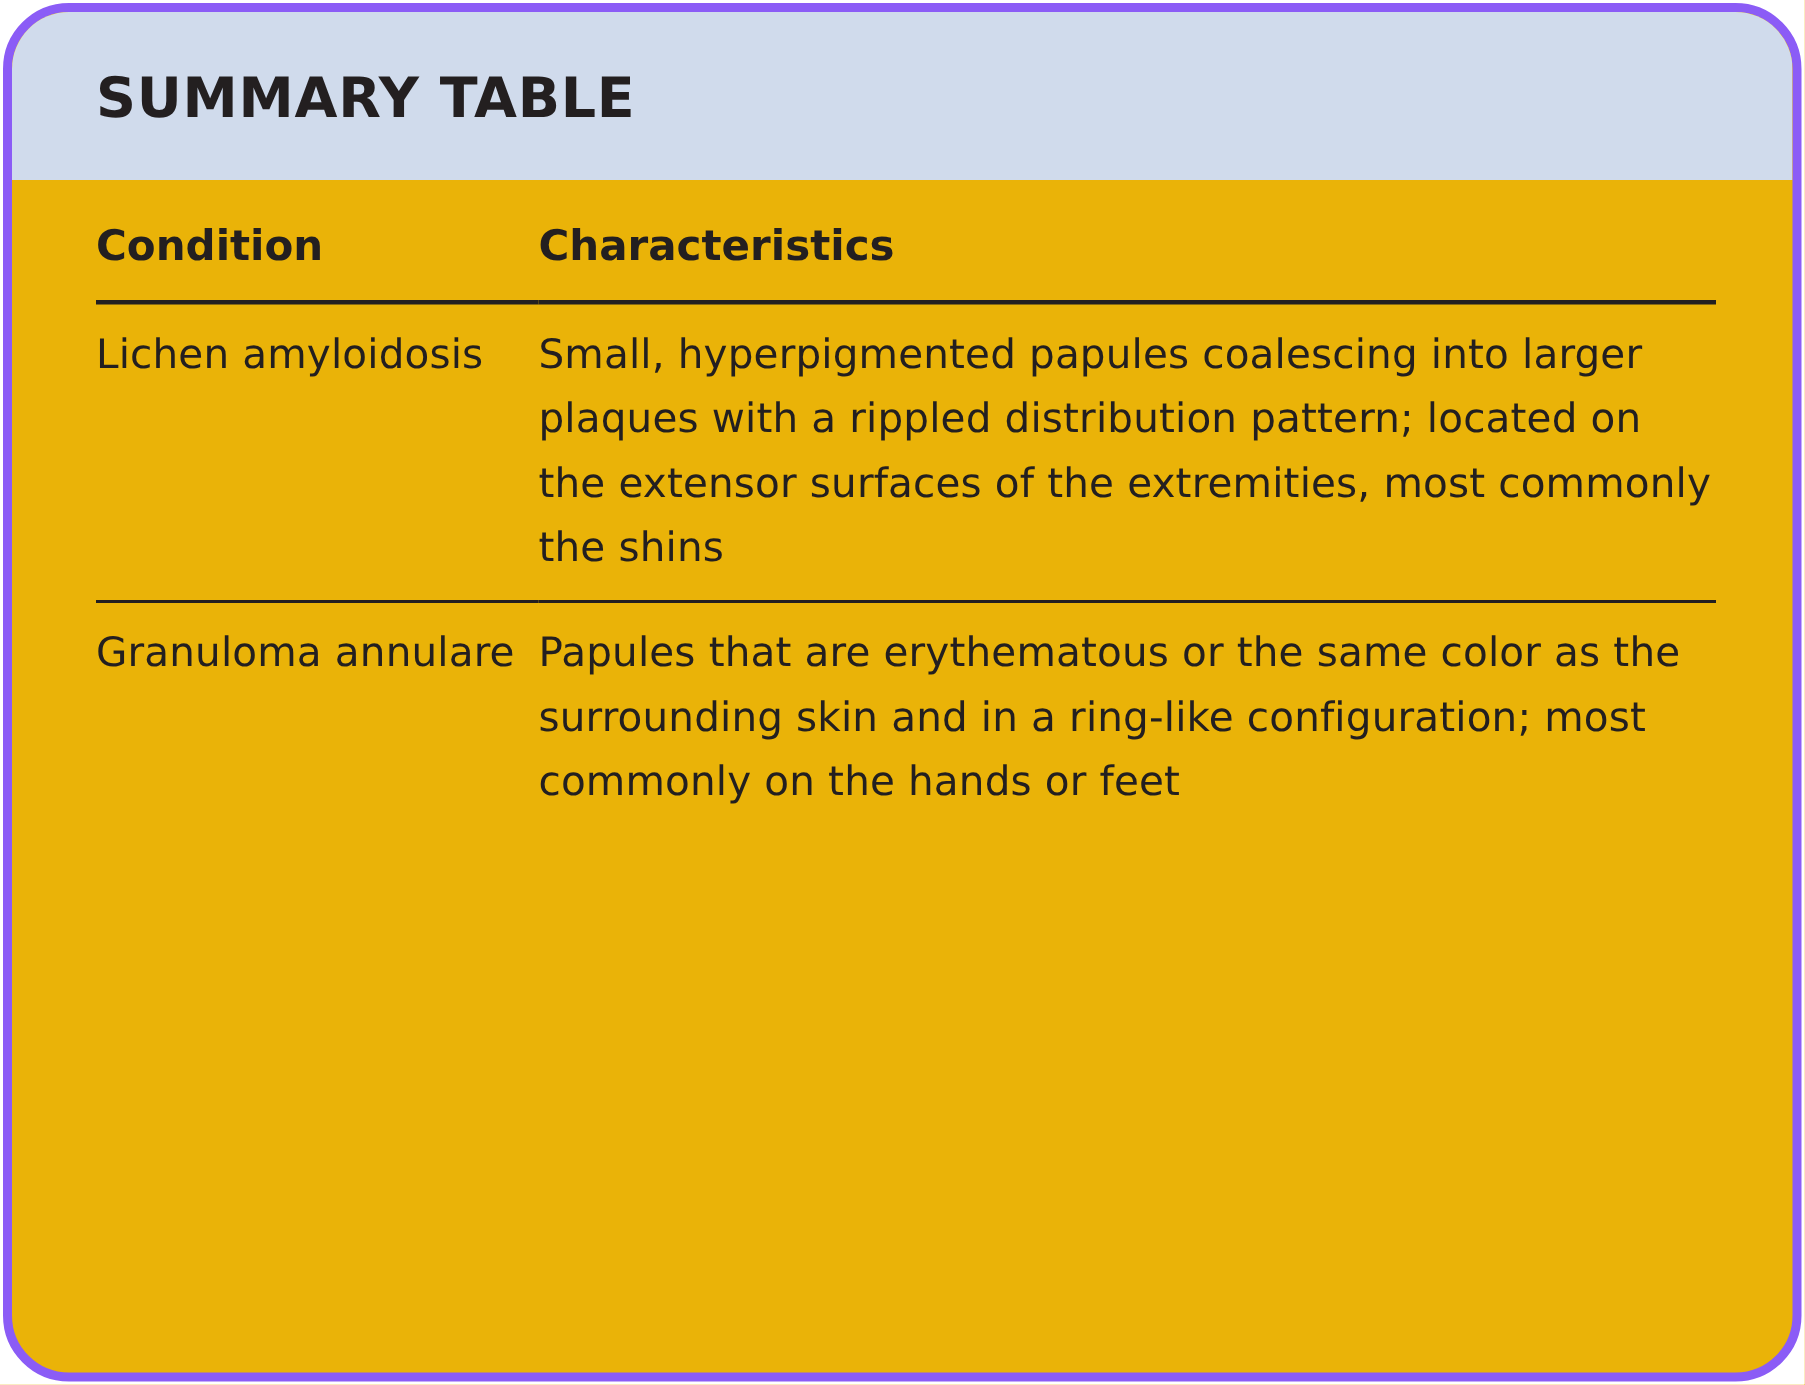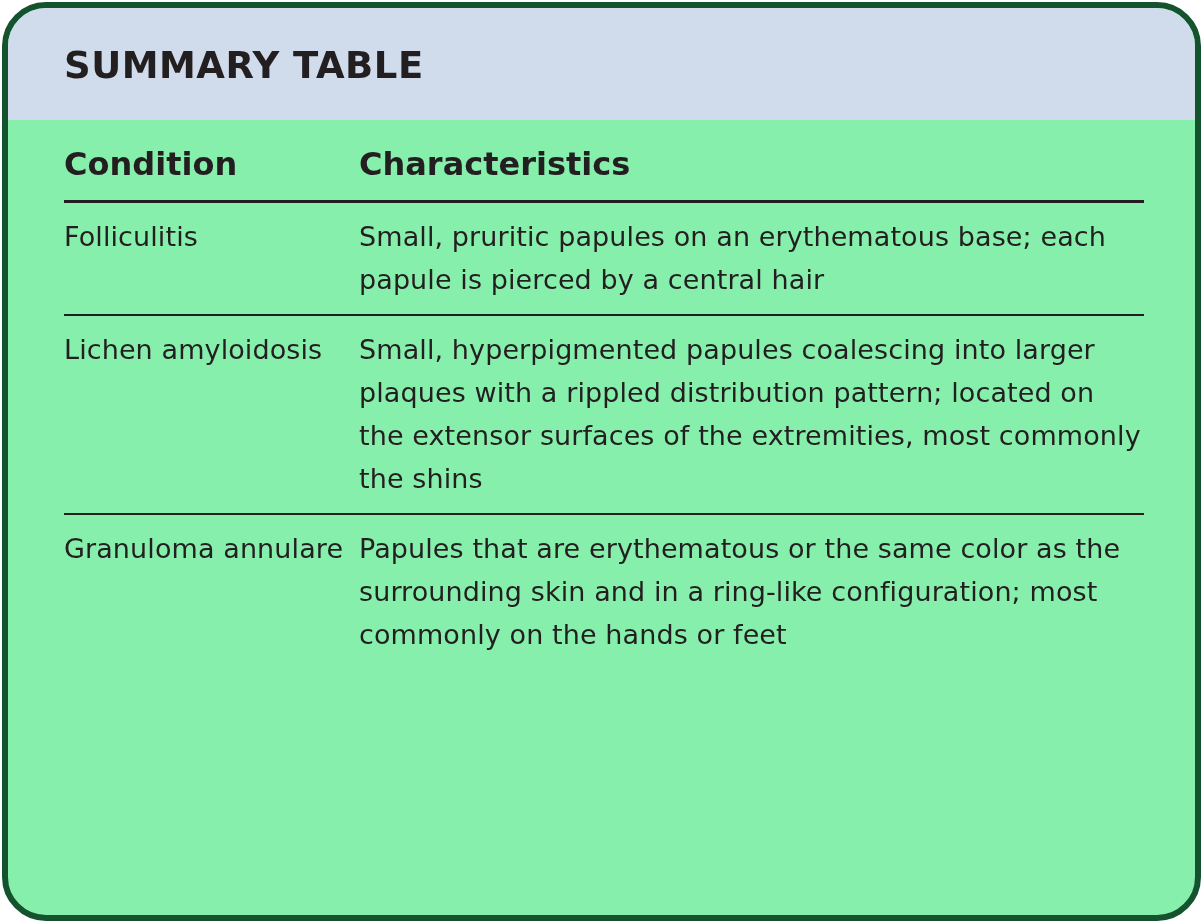--- a/index.html
+++ b/index.html
@@ -14,23 +14,23 @@
     overflow: hidden;
     font-family: "DejaVu Sans", sans-serif;
     color: #1a1a1a;
   }
   .card {
     position: absolute;
     left: 2px;
     top: 2px;
     width: 1187px;
     height: 907px;
-    border: 6px solid #14532d;
+    border: 6px solid #8b5cf6;
     border-radius: 44px;
-    background: #86efac;
+    background: #eab308;
     overflow: hidden;
   }
   .card-header {
     position: absolute;
     left: 0;
     top: 0;
     width: 100%;
     height: 112px;
     background: #d0dbec;
   }
@@ -52,21 +52,21 @@
     top: 134px;
     width: 1080px;
     border-collapse: collapse;
     font-size: 27px;
     line-height: 43px;
     color: #231f20;
   }
   table.summary th {
     text-align: left;
     font-weight: bold;
-    font-size: 32px;
+    font-size: 28px;
     padding: 0 0 14px 0;
     border-bottom: 3px solid #231f20;
     vertical-align: bottom;
     line-height: 44px;
   }
   table.summary td {
     vertical-align: top;
     padding: 12px 0 13px 0;
     border-bottom: 2px solid #231f20;
     font-weight: normal;
@@ -93,24 +93,20 @@
 
   <table class="summary">
     <thead>
       <tr>
         <th class="col-cond">Condition</th>
         <th class="col-char">Characteristics</th>
       </tr>
     </thead>
     <tbody>
       <tr>
-        <td class="col-cond">Folliculitis</td>
-        <td class="col-char">Small, pruritic papules on an erythematous base; each papule is pierced by a central hair</td>
-      </tr>
-      <tr>
         <td class="col-cond">Lichen amyloidosis</td>
         <td class="col-char">Small, hyperpigmented papules coalescing into larger plaques with a rippled distribution pattern; located on the extensor surfaces of the extremities, most commonly the shins</td>
       </tr>
       <tr>
         <td class="col-cond">Granuloma annulare</td>
         <td class="col-char">Papules that are erythematous or the same color as the surrounding skin and in a ring-like configuration; most commonly on the hands or feet</td>
       </tr>
     </tbody>
   </table>
 </div>

